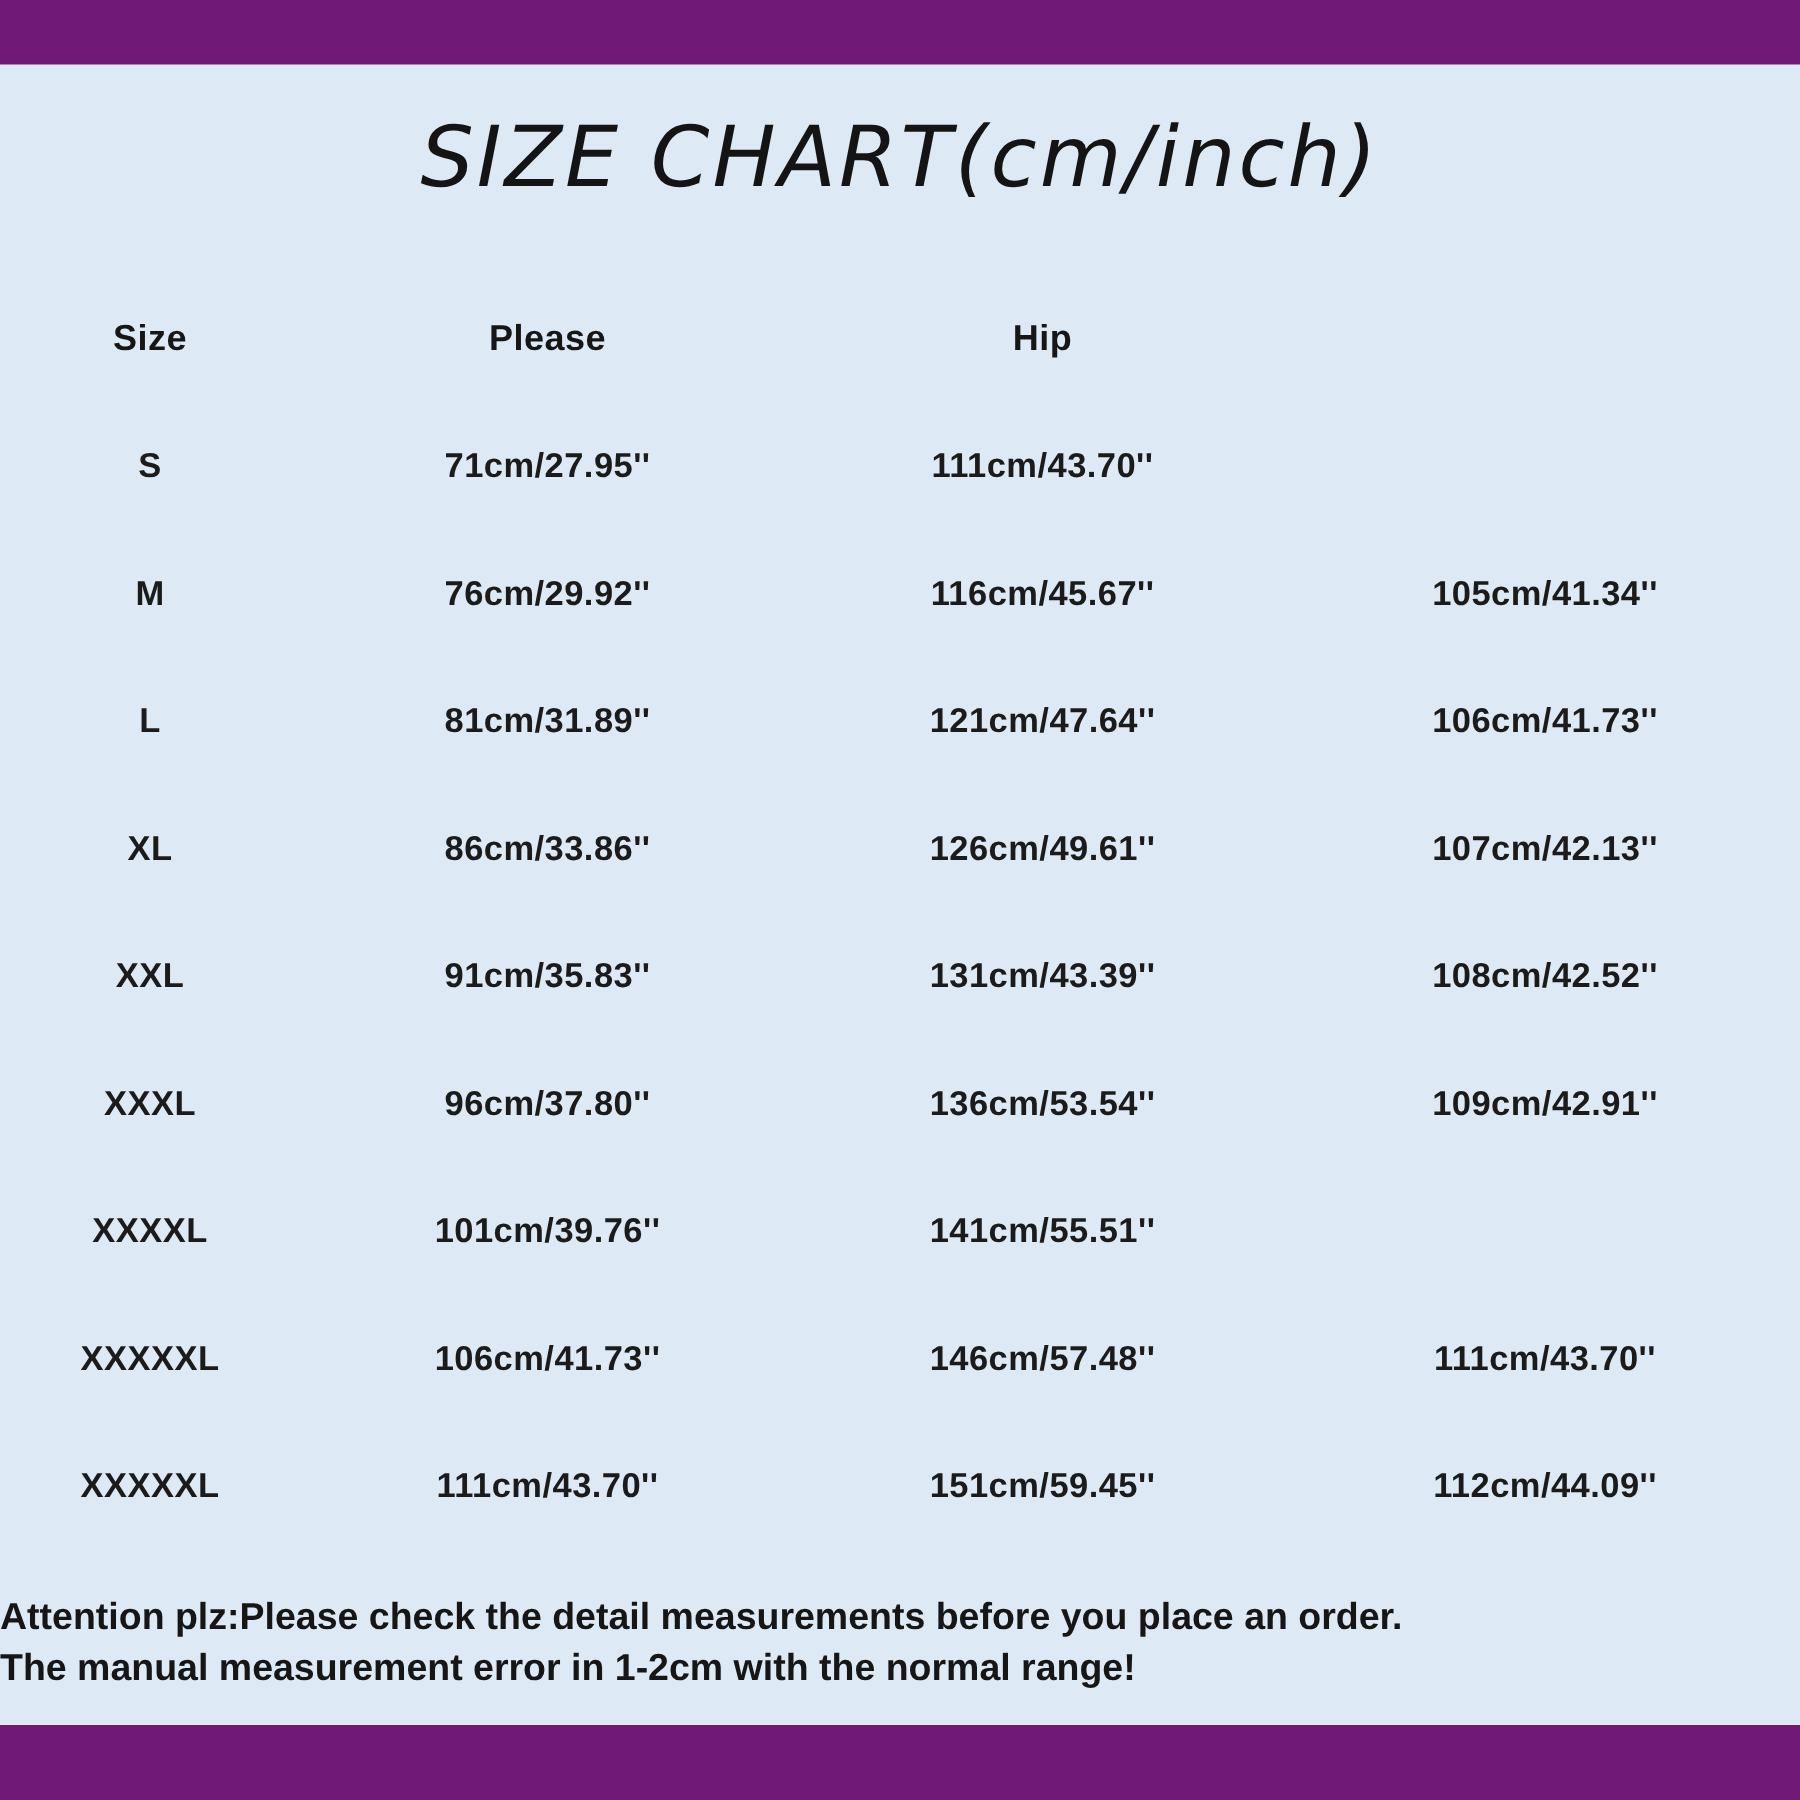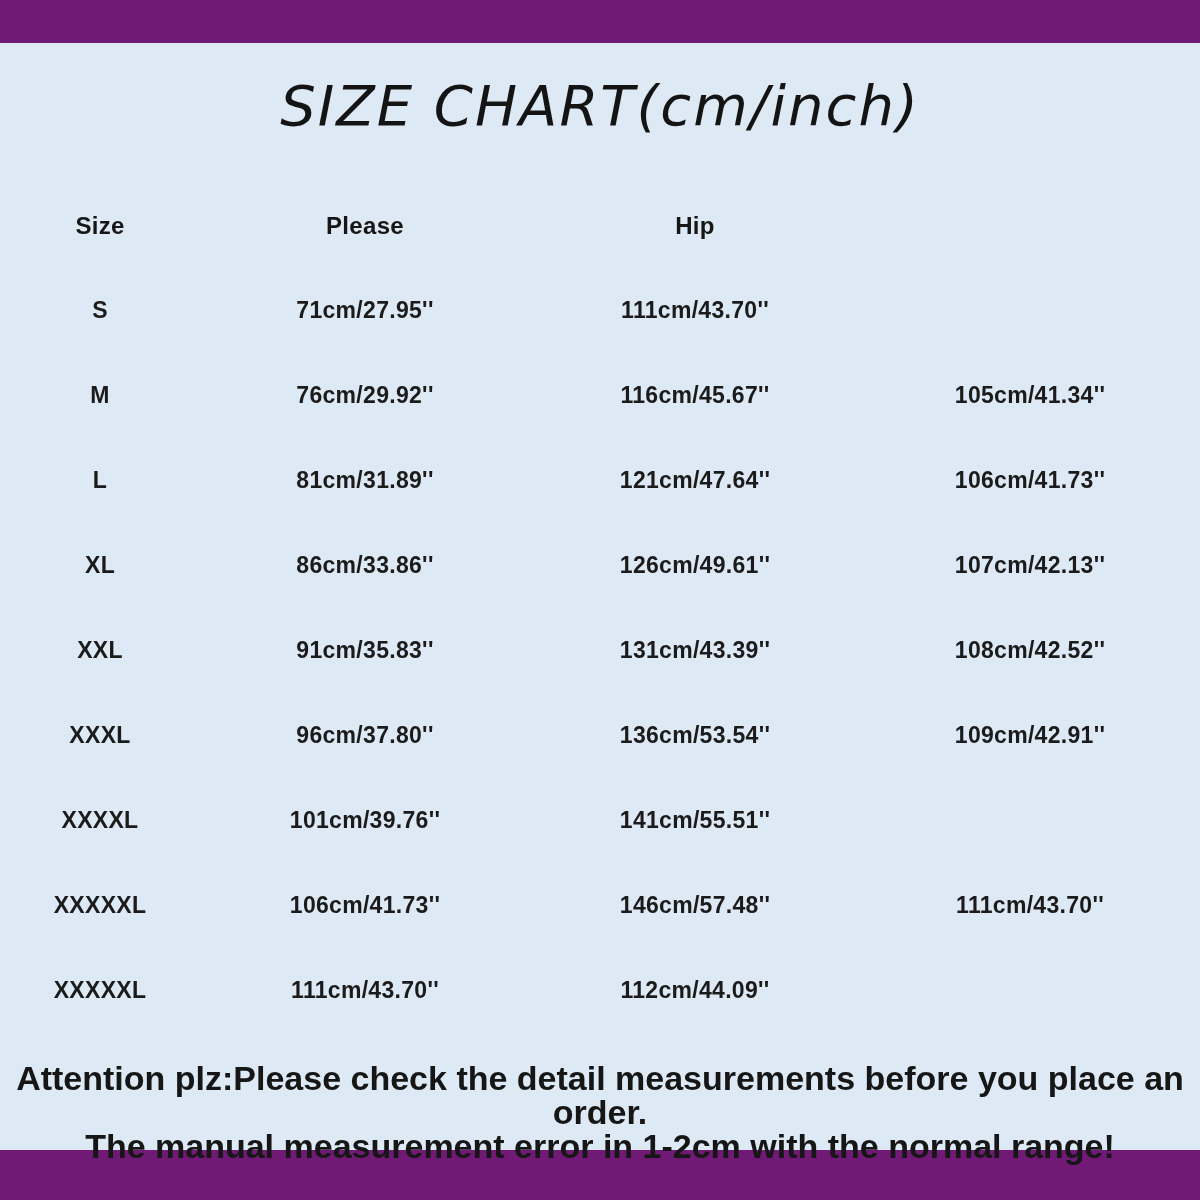--- a/index.html
+++ b/index.html
@@ -57,23 +57,22 @@
   }
   .row.header .cell {
     font-size: 24px;
     color: #161616;
   }
   .footer {
     position: absolute;
     top: 1018px;
     left: 0;
     width: 100%;
-    text-align: center;
     font-weight: bold;
-    font-size: 34px;
+    font-size: 25px;
     line-height: 34px;
     color: #161616;
   }
 </style>
 </head>
 <body>
 
 <div class="canvas">
   <div class="panel" style="background: rgb(221, 233, 244);">
 
@@ -137,20 +136,21 @@
       <div class="row">
         <div class="cell">XXXXXL</div>
         <div class="cell">106cm/41.73''</div>
         <div class="cell">146cm/57.48''</div>
         <div class="cell">111cm/43.70''</div>
       </div>
 
       <div class="row">
         <div class="cell">XXXXXL</div>
         <div class="cell">111cm/43.70''</div>
+        <div class="cell">151cm/59.45''</div>
         <div class="cell">112cm/44.09''</div>
       </div>
 
     </div>
 
     <div class="footer">
       <div>Attention plz:Please check the detail measurements before you place an order.</div>
       <div>The manual measurement error in 1-2cm with the normal range!</div>
     </div>
 

